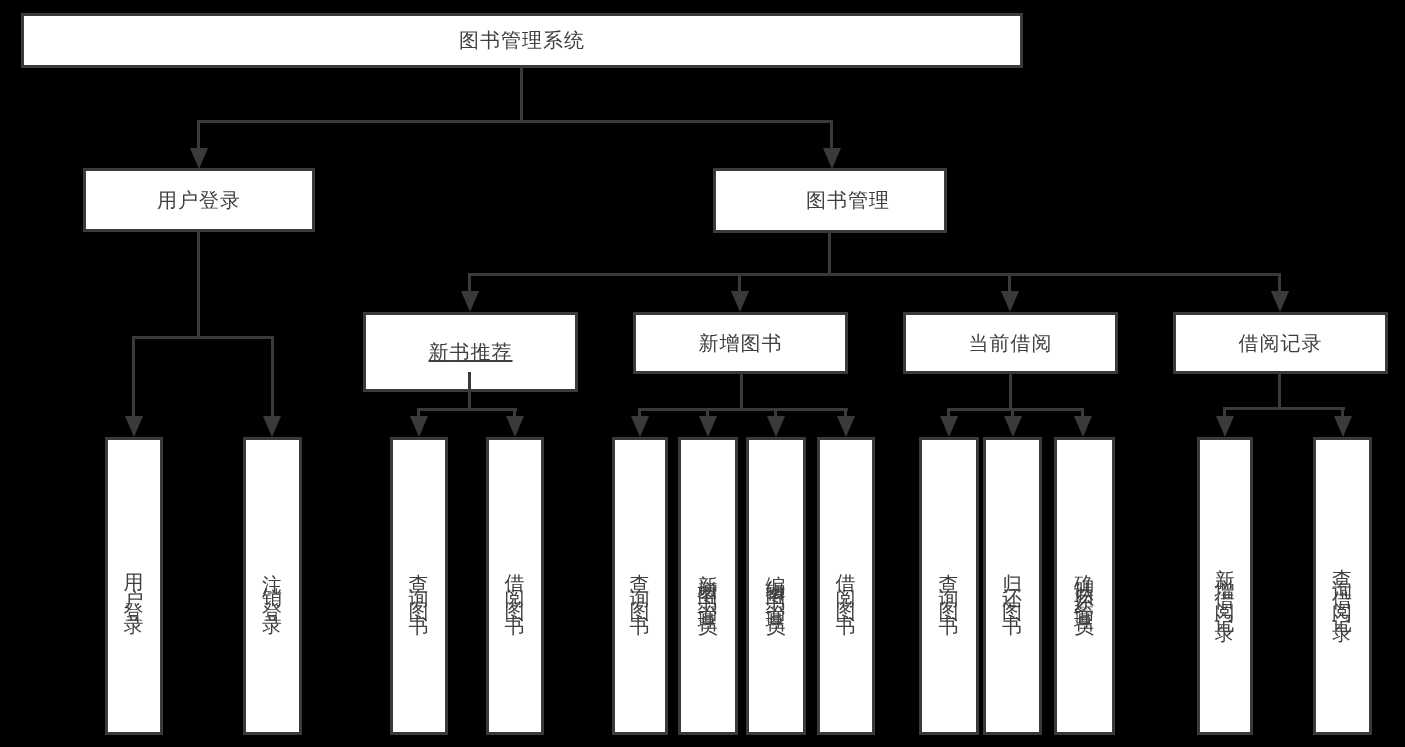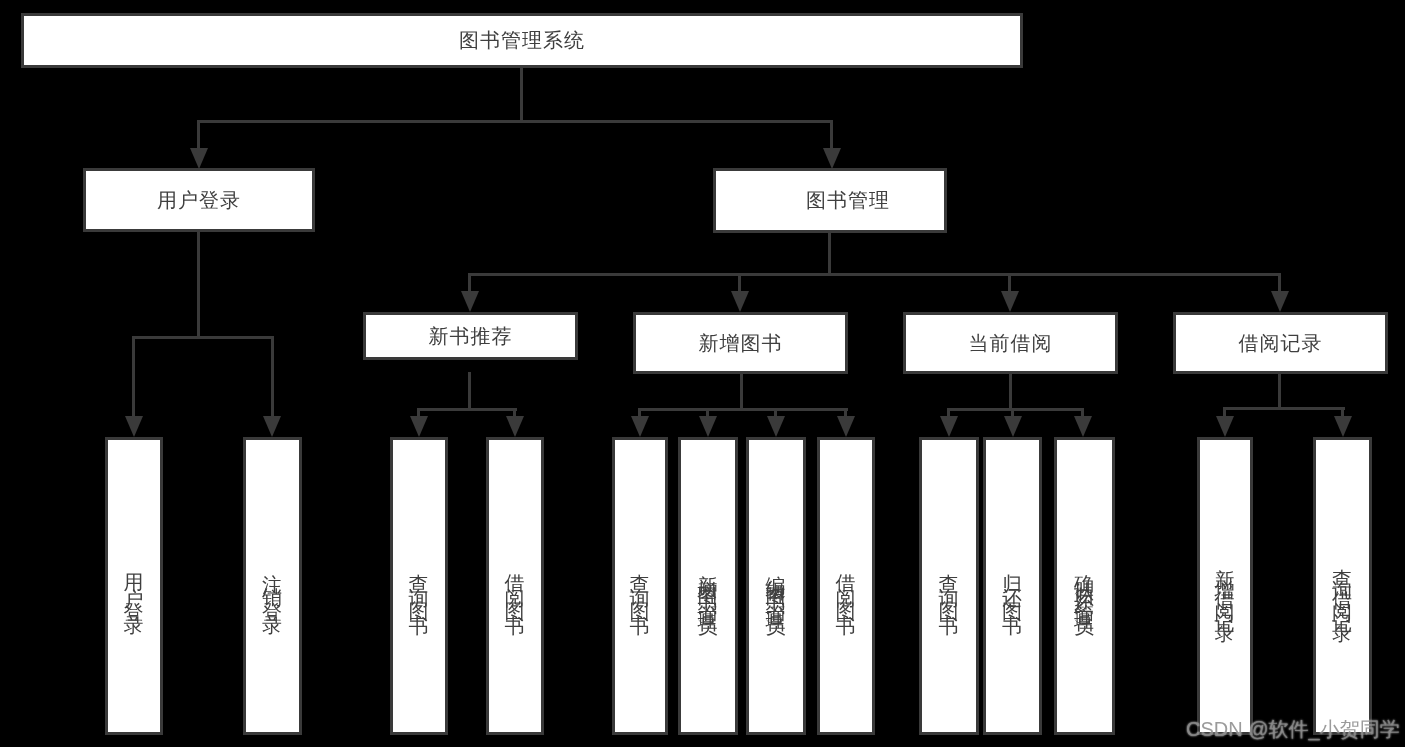--- a/index.html
+++ b/index.html
@@ -63,21 +63,21 @@
   <div class="hline" style="left:468px;top:273px;width:813px;"></div>
   <div class="vline" style="left:468px;top:273px;height:22px;"></div>
   <div class="arr" style="left:461px;top:291px;"></div>
   <div class="vline" style="left:738px;top:273px;height:22px;"></div>
   <div class="arr" style="left:731px;top:291px;"></div>
   <div class="vline" style="left:1008px;top:273px;height:22px;"></div>
   <div class="arr" style="left:1001px;top:291px;"></div>
   <div class="vline" style="left:1278px;top:273px;height:22px;"></div>
   <div class="arr" style="left:1271px;top:291px;"></div>
 
-  <div class="box" style="left:363px;top:312px;width:215px;height:48px;">新书推荐</div>
+  <div class="box" style="left:363px;top:312px;width:215px;height:80px;text-decoration:underline;">新书推荐</div>
   <div class="box" style="left:633px;top:312px;width:215px;height:62px;">新增图书</div>
   <div class="box" style="left:903px;top:312px;width:215px;height:62px;">当前借阅</div>
   <div class="box" style="left:1173px;top:312px;width:215px;height:62px;">借阅记录</div>
 
   <div class="vline" style="left:468px;top:372px;height:39px;"></div>
   <div class="hline" style="left:417px;top:408px;width:100px;"></div>
   <div class="vline" style="left:417px;top:408px;height:12px;"></div>
   <div class="arr" style="left:410px;top:416px;"></div>
   <div class="vline" style="left:513px;top:408px;height:12px;"></div>
   <div class="arr" style="left:506px;top:416px;"></div>
@@ -120,15 +120,14 @@
   <div class="vbox ls-sm" style="left:746px;width:60px;">编辑图书（管理员）</div>
   <div class="vbox ls-lg" style="left:817px;width:58px;">借阅图书</div>
 
   <div class="vbox ls-lg" style="left:919px;width:60px;">查询图书</div>
   <div class="vbox ls-lg" style="left:983px;width:59px;">归还图书</div>
   <div class="vbox ls-sm" style="left:1054px;width:61px;">确认归还（管理员）</div>
 
   <div class="vbox ls-md" style="left:1197px;width:56px;">新增借阅记录</div>
   <div class="vbox ls-md" style="left:1313px;width:59px;">查询借阅记录</div>
 
-  <div class="watermark">CSDN @软件_小贺同学</div>
 
 </div>
 
 </body></html>

